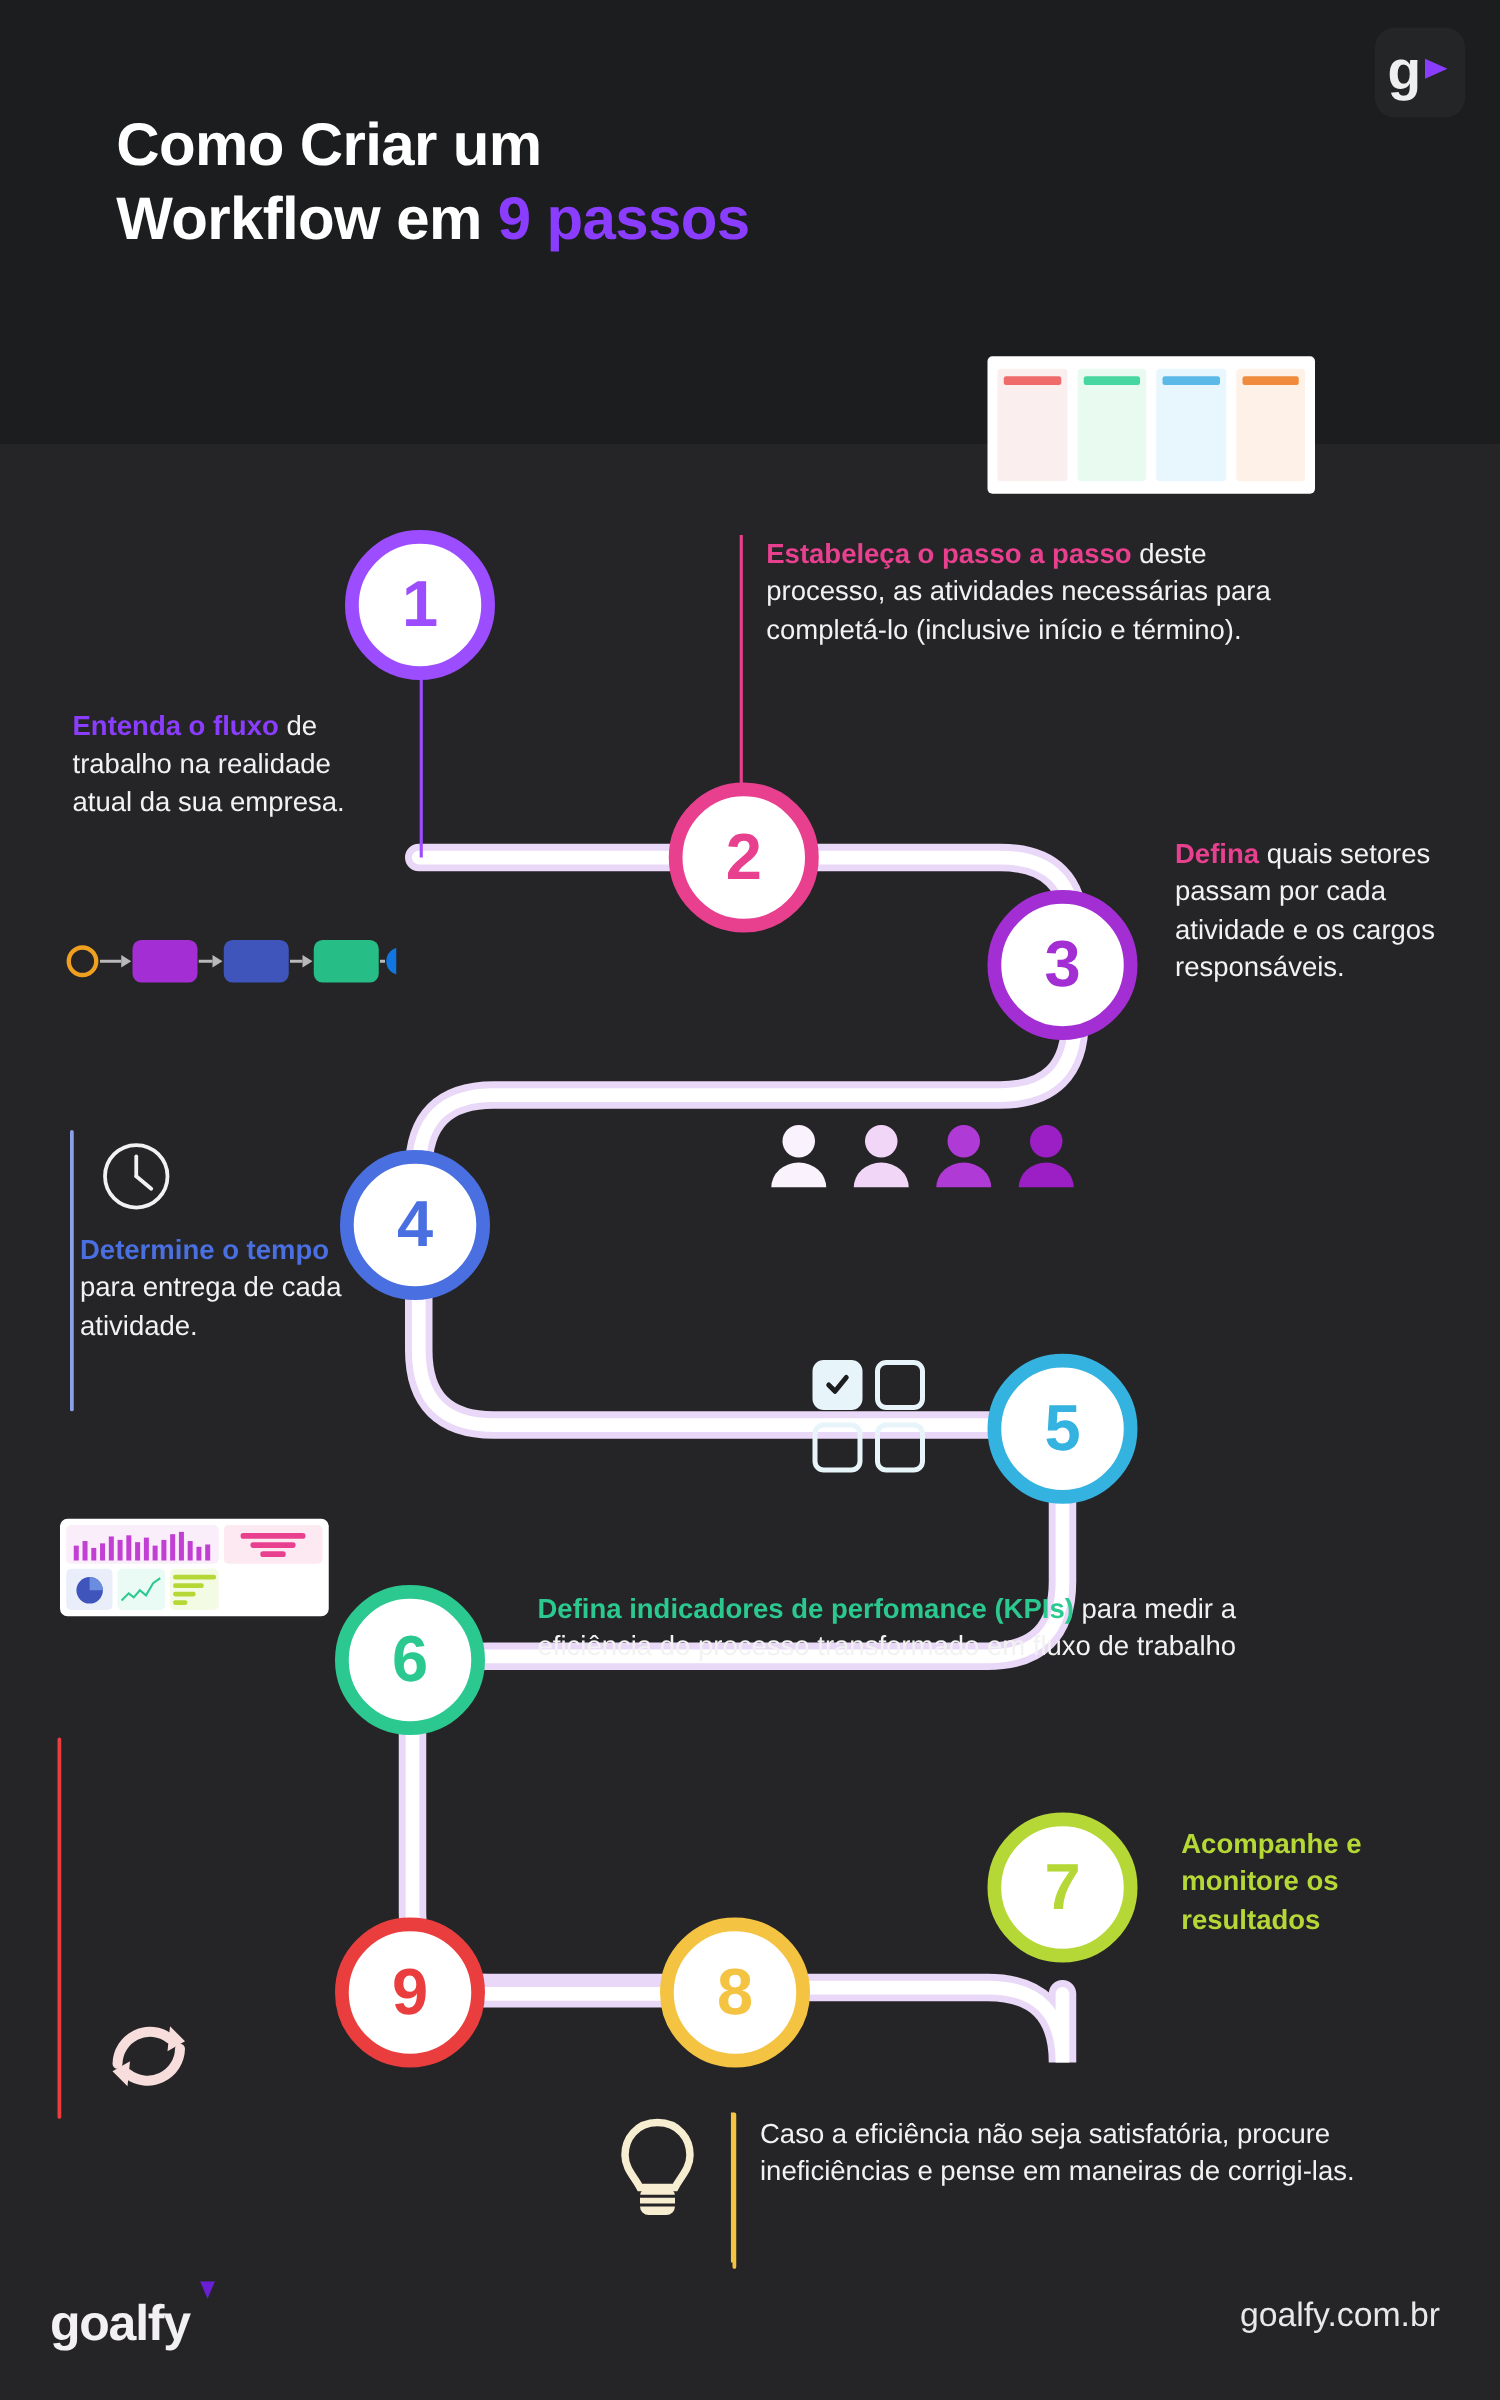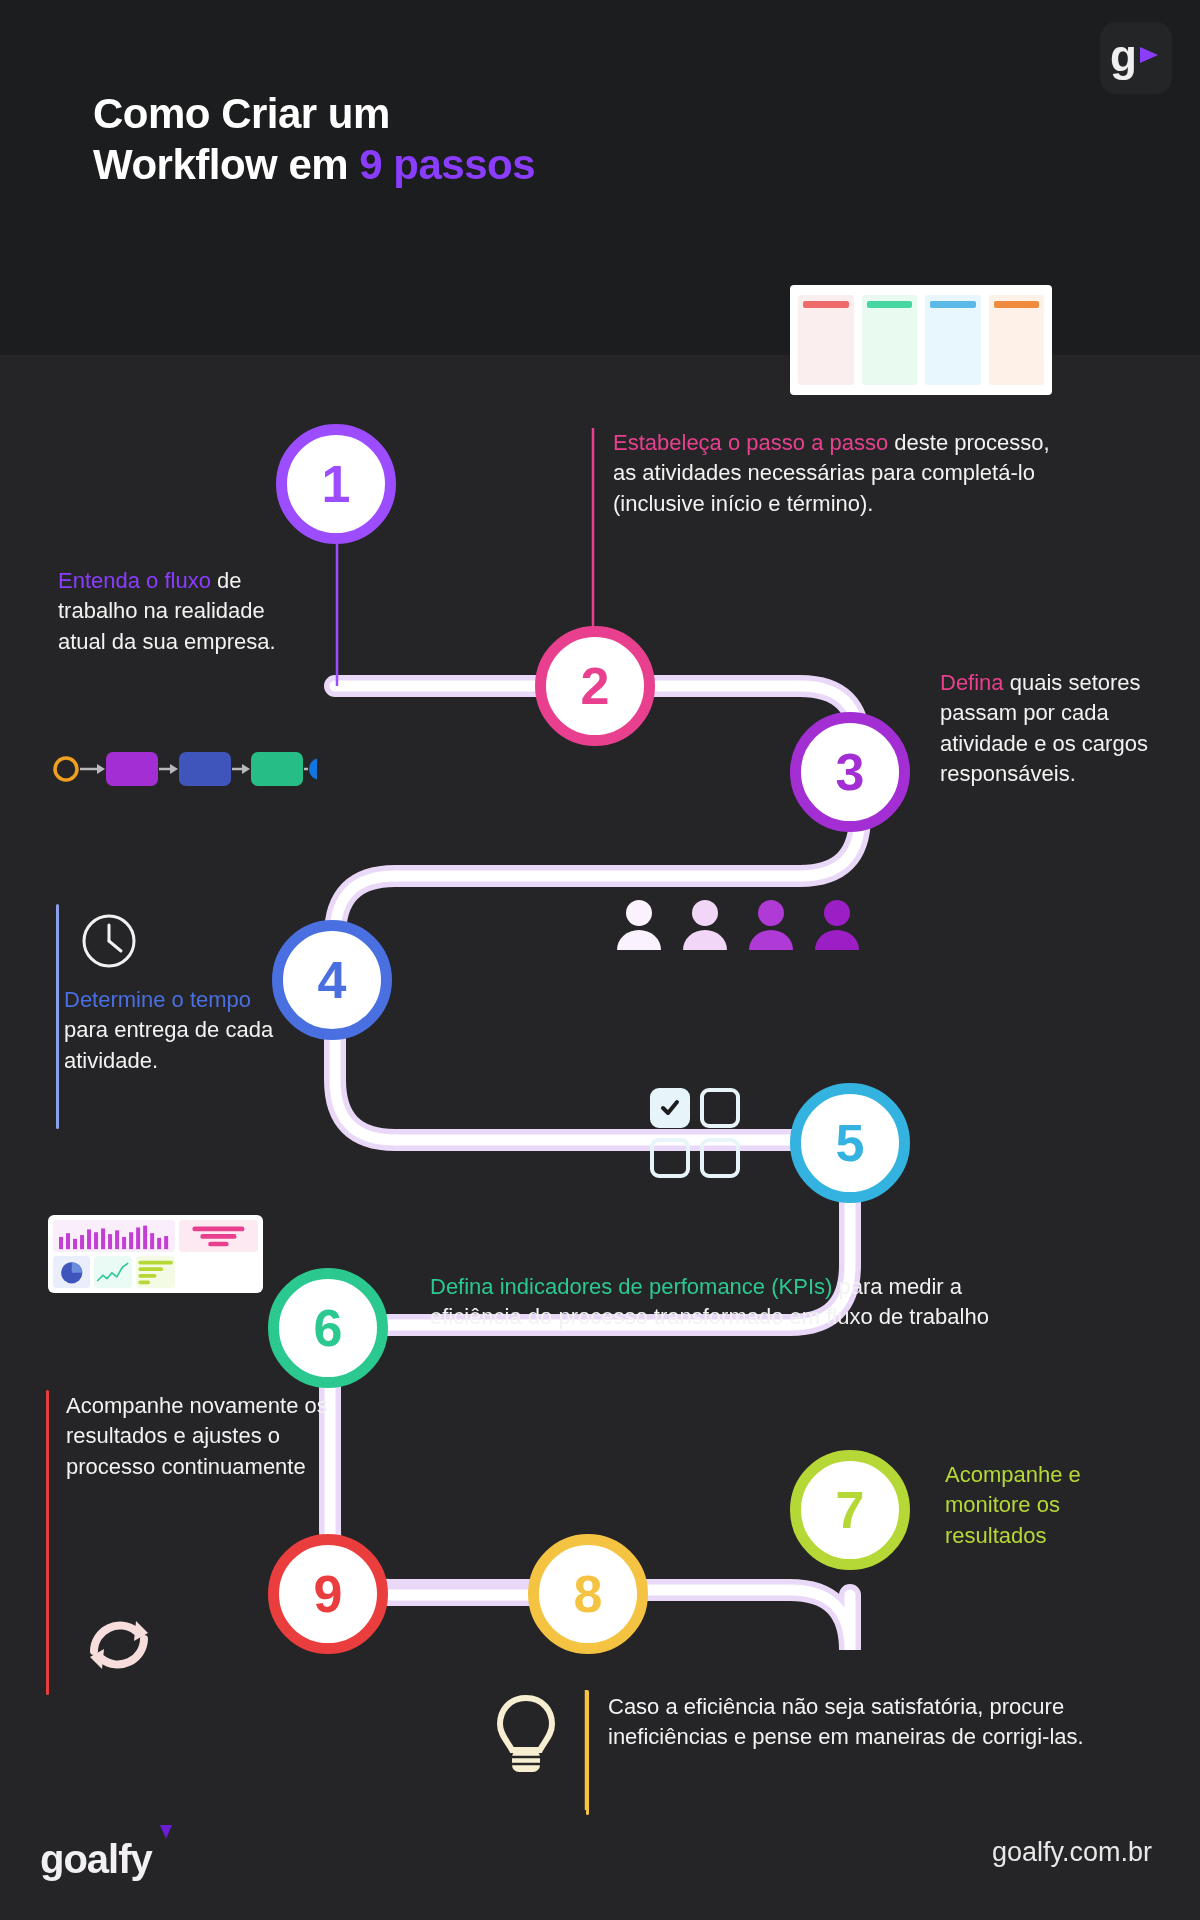--- a/index.html
+++ b/index.html
@@ -19,21 +19,21 @@
   .header-band {
     position: absolute;
     left: 0; top: 0;
     width: 1200px; height: 355px;
     background: #1c1d1e;
   }
   .title {
     position: absolute;
     left: 93px; top: 88px;
     width: 830px;
-    font-size: 42px;
+    font-size: 48px;
     font-weight: bold;
     line-height: 1.22;
     color: #ffffff;
     letter-spacing: -0.5px;
   }
   .title .accent { color: #8b3dff; }
 
   .logo-badge {
     position: absolute;
     right: 28px; top: 22px;
@@ -92,21 +92,21 @@
     line-height: 1;
   }
 
   
   .txt {
     position: absolute;
     color: #f2f2f2;
     font-size: 22px;
     line-height: 1.38;
   }
-  .txt .hl { font-weight: normal; }
+  .txt .hl { font-weight: bold; }
   .txt-bar {
     position: absolute;
     width: 3px;
     border-radius: 2px;
   }
 
   
   .people {
     position: absolute;
     display: flex;
@@ -403,23 +403,20 @@
     <span class="hl" style="color:#b5d837">Acompanhe e monitore os resultados</span>
   </div>
 
   <div class="txt" style="left:430px; top:1272px; width:580px;">
     <span class="hl" style="color:#2bc98f">Defina indicadores de perfomance (KPIs)</span>
     <span>para medir a eficiência do processo transformado em fluxo de trabalho</span>
   </div>
 
   <div class="txt-bar" style="left:46px; top:1390px; height:305px; background:#ea3e3e;"></div>
 
-  <div class="txt" style="left:66px; top:1391px; width:275px;">
-    <span>Acompanhe novamente os resultados e ajustes o processo continuamente</span>
-  </div>
 
   <svg style="position:absolute; left:78px; top:1605px;" width="82" height="80" viewBox="0 0 82 80">
     <path d="M 16 46 A 26 26 0 0 1 58 26" fill="none" stroke="#f7dedd" stroke-width="8" stroke-linecap="round"></path>
     <polygon points="58,16 70,28 56,36" fill="#f7dedd"></polygon>
     <path d="M 66 34 A 26 26 0 0 1 24 54" fill="none" stroke="#f7dedd" stroke-width="8" stroke-linecap="round"></path>
     <polygon points="24,64 12,52 26,44" fill="#f7dedd"></polygon>
   </svg>
 
   <svg style="position:absolute; left:490px; top:1690px;" width="72" height="90" viewBox="0 0 72 90">
     <path d="M 36 8 C 19 8 10 21 10 34 C 10 45 18 52 22 60 L 50 60 C 54 52 62 45 62 34 C 62 21 53 8 36 8 Z" fill="none" stroke="#f7edd0" stroke-width="6"></path>

